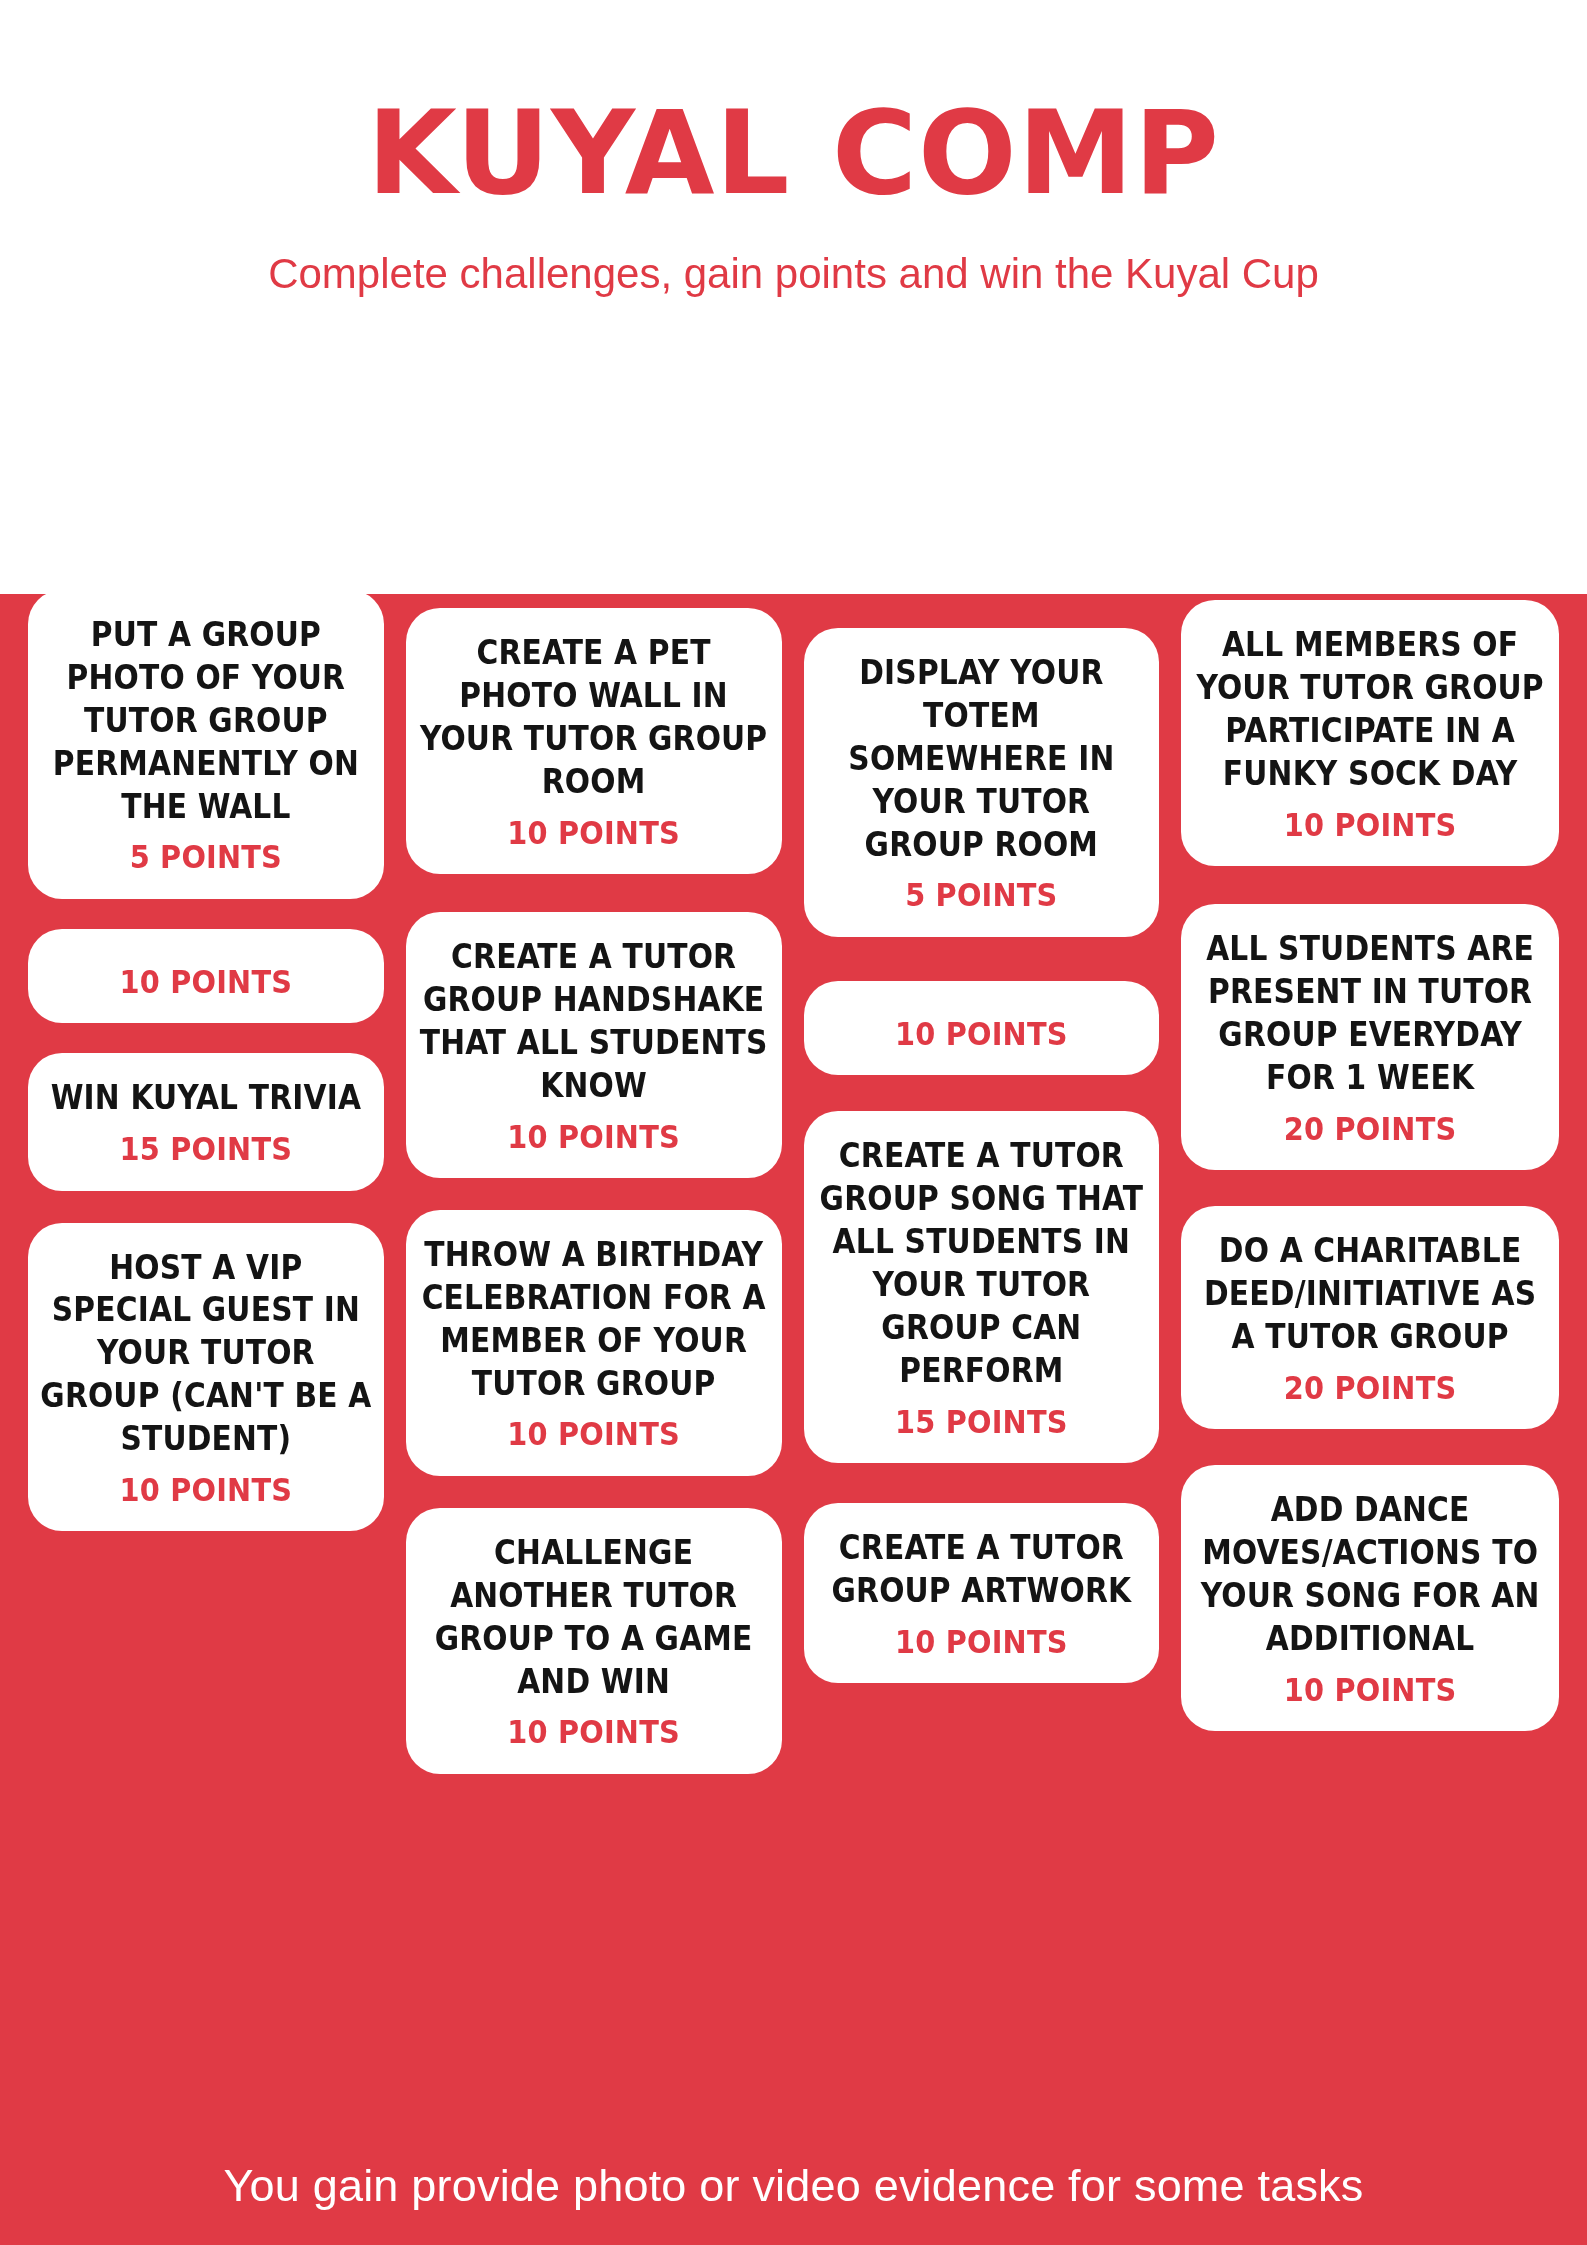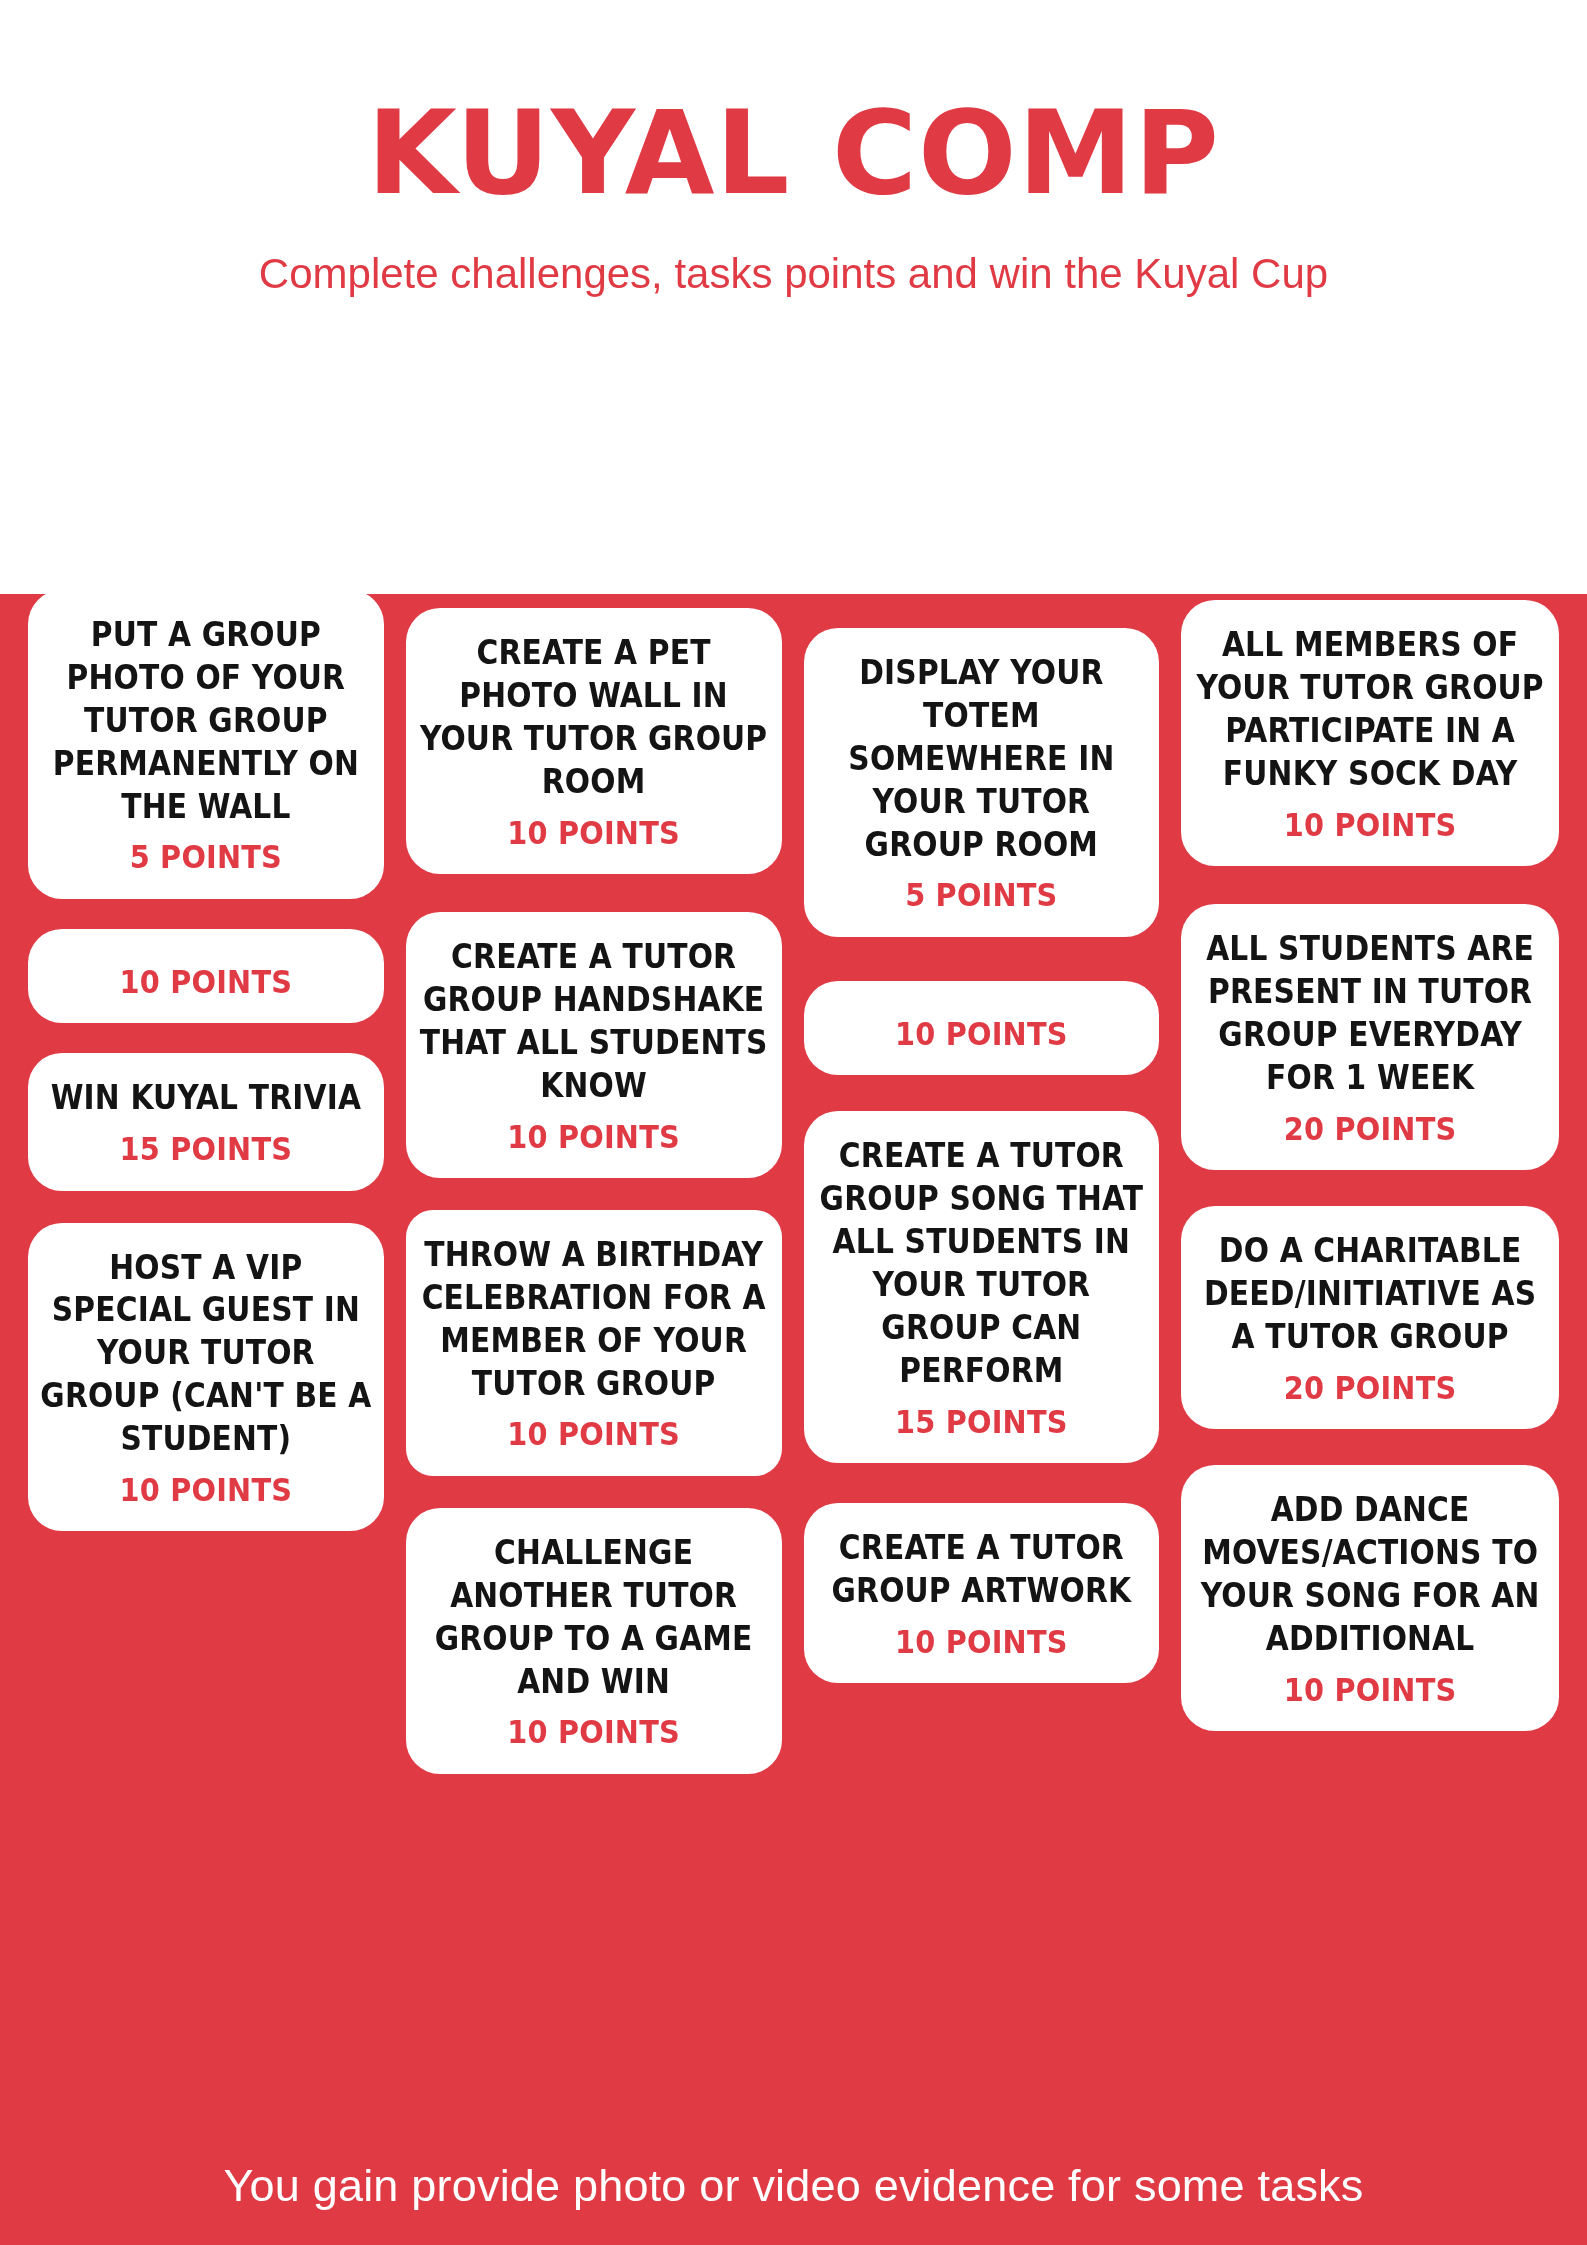--- a/index.html
+++ b/index.html
@@ -120,21 +120,21 @@
     letter-spacing: 0.2px;
     text-transform: uppercase;
   }
 
   
   .col-1 .card:nth-child(1) { margin-bottom: 30px; }
   .col-1 .card:nth-child(2) { margin-bottom: 30px; }
   .col-1 .card:nth-child(3) { margin-bottom: 32px; }
   .col-2 .card:nth-child(1) { margin-bottom: 38px; }
   .col-2 .card:nth-child(2) { margin-bottom: 32px; }
-  .col-2 .card:nth-child(3) { margin-bottom: 32px; border-radius: 27px; }
+  .col-2 .card:nth-child(3) { margin-bottom: 32px; }
   .col-3 .card:nth-child(1) { margin-bottom: 44px; }
   .col-3 .card:nth-child(2) { margin-bottom: 36px; }
   .col-3 .card:nth-child(3) { margin-bottom: 40px; }
   .col-4 .card:nth-child(1) { margin-bottom: 38px; }
   .col-4 .card:nth-child(2) { margin-bottom: 36px; }
   .col-4 .card:nth-child(3) { margin-bottom: 36px; }
 
   
   .footer {
     position: absolute;
@@ -161,21 +161,21 @@
 <body>
 
 <div class="red-panel"></div>
 
 <svg class="scallop-svg" viewBox="0 0 1587 130" preserveAspectRatio="none" xmlns="http://www.w3.org/2000/svg">
   <path d="M0,130 L0,60 C40,-10 150,-10 190,60 C230,128 300,128 330,95 C370,50 420,-5 480,25 C530,50 560,100 610,112 C660,124 690,80 720,45 C755,5 820,-12 870,30 C910,64 940,112 990,114 C1040,116 1070,70 1110,35 C1160,-8 1230,-5 1275,45 C1310,84 1350,120 1400,112 C1450,104 1480,50 1520,25 C1545,10 1570,20 1587,45 L1587,130 Z" fill="#e03a45"></path>
 </svg>
 
 <header class="header">
   <h1 class="poster-title">KUYAL COMP</h1>
-  <p class="poster-subtitle">Complete challenges, tasks points and win the Kuyal Cup</p>
+  <p class="poster-subtitle">Complete challenges, gain points and win the Kuyal Cup</p>
 </header>
 
 <main class="grid">
 
   <div class="column col-1">
     <div class="card">
       <span class="card-text">PUT A GROUP PHOTO OF YOUR TUTOR GROUP PERMANENTLY ON THE WALL</span>
       <span class="card-points">5 POINTS</span>
     </div>
     <div class="card">

